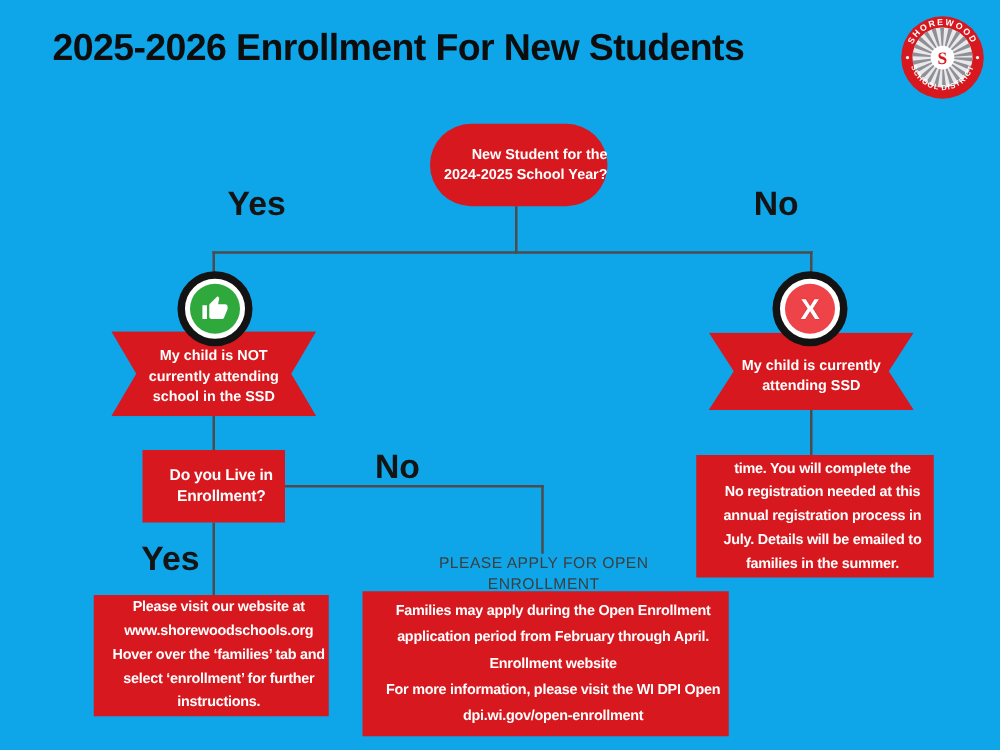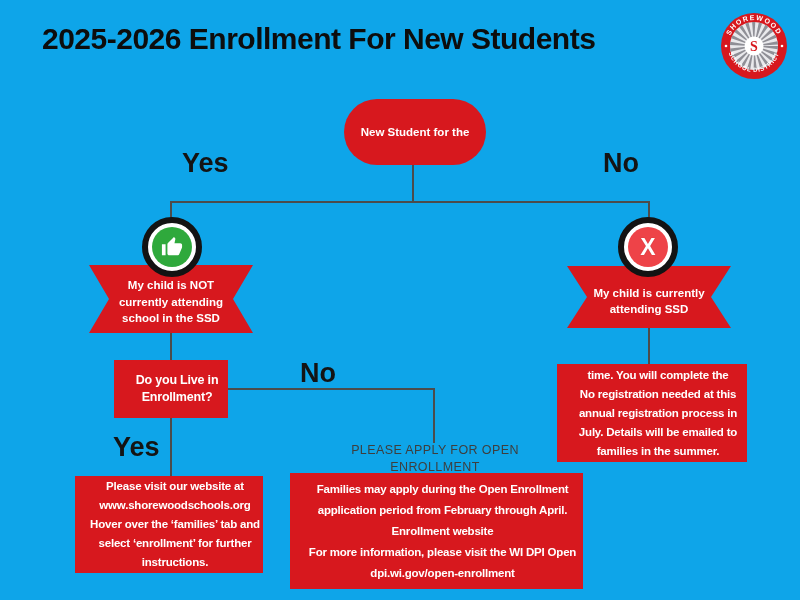--- a/index.html
+++ b/index.html
@@ -11,21 +11,21 @@
   .title{
     position:absolute;left:42px;top:22px;
     font-size:30px;font-weight:800;color:#0d0d0d;letter-spacing:-0.5px;
   }
   .logo{position:absolute;left:720px;top:12px;width:68px;height:68px;}
   .line{position:absolute;background:#4c4c4c;}
   .v{width:2px;} .h{height:2px;}
   .bubble{
     position:absolute;left:344px;top:99px;width:142px;height:66px;
     background:#d7181e;border-radius:33px;
-    display:flex;flex-direction:column;align-items:center;justify-content:center;
+    display:flex;flex-direction:column;align-items:flex-end;justify-content:center;
     color:#fff;font-weight:bold;font-size:11.5px;line-height:16px;text-align:center;
     z-index:2;
   }
   .branch-label{
     position:absolute;font-size:27px;font-weight:800;color:#141414;z-index:2;
   }
   .decision-icon{
     position:absolute;width:60px;height:60px;border-radius:50%;
     background:#fff;border:6px solid #131313;box-sizing:border-box;
     display:flex;align-items:center;justify-content:center;z-index:4;
@@ -93,20 +93,21 @@
   <div class="line v" style="left:170px;top:201px;height:22px;"></div>
   <div class="line v" style="left:648px;top:201px;height:22px;"></div>
   <div class="line v" style="left:170px;top:270px;height:90px;"></div>
   <div class="line v" style="left:170px;top:418px;height:58px;"></div>
   <div class="line h" style="left:227px;top:388px;width:208px;"></div>
   <div class="line v" style="left:433px;top:388px;height:55px;"></div>
   <div class="line v" style="left:648px;top:328px;height:36px;"></div>
 
   <div class="bubble">
     <div>New Student for the</div>
+    <div>2024-2025 School Year?</div>
   </div>
 
   <div class="branch-label" style="left:182px;top:148px;">Yes</div>
   <div class="branch-label" style="left:603px;top:148px;">No</div>
 
   <div class="decision-icon" style="left:142px;top:217px;">
     <div class="icon-disc green">
       <svg width="22" height="22" viewBox="0 0 24 24">
         <path fill="#ffffff" d="M1 21h4V9H1v12zm22-11c0-1.1-.9-2-2-2h-6.31l.95-4.57.03-.32c0-.41-.17-.79-.44-1.06L14.17 1 7.59 7.59C7.22 7.95 7 8.45 7 9v10c0 1.1.9 2 2 2h9c.83 0 1.54-.5 1.84-1.22l3.02-7.05c.09-.23.14-.47.14-.73v-2z"></path>
       </svg>

